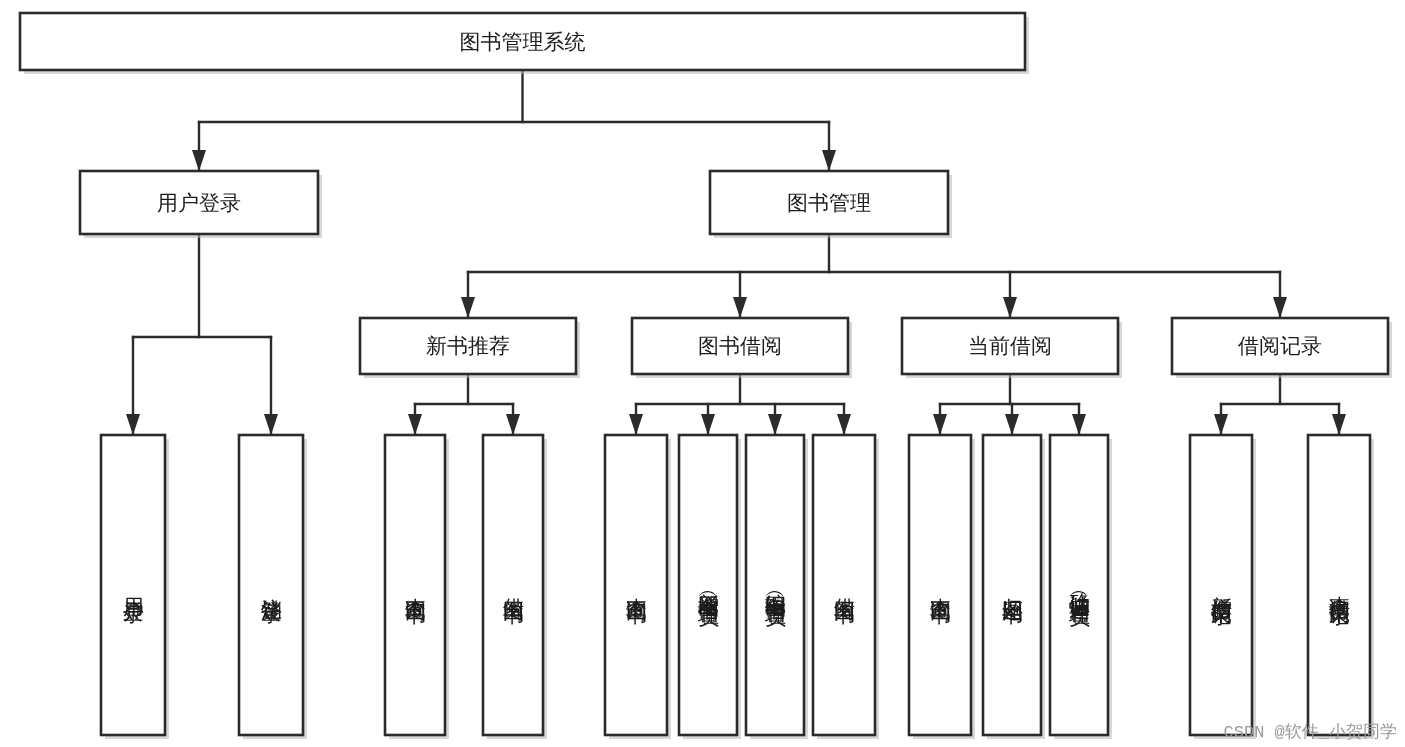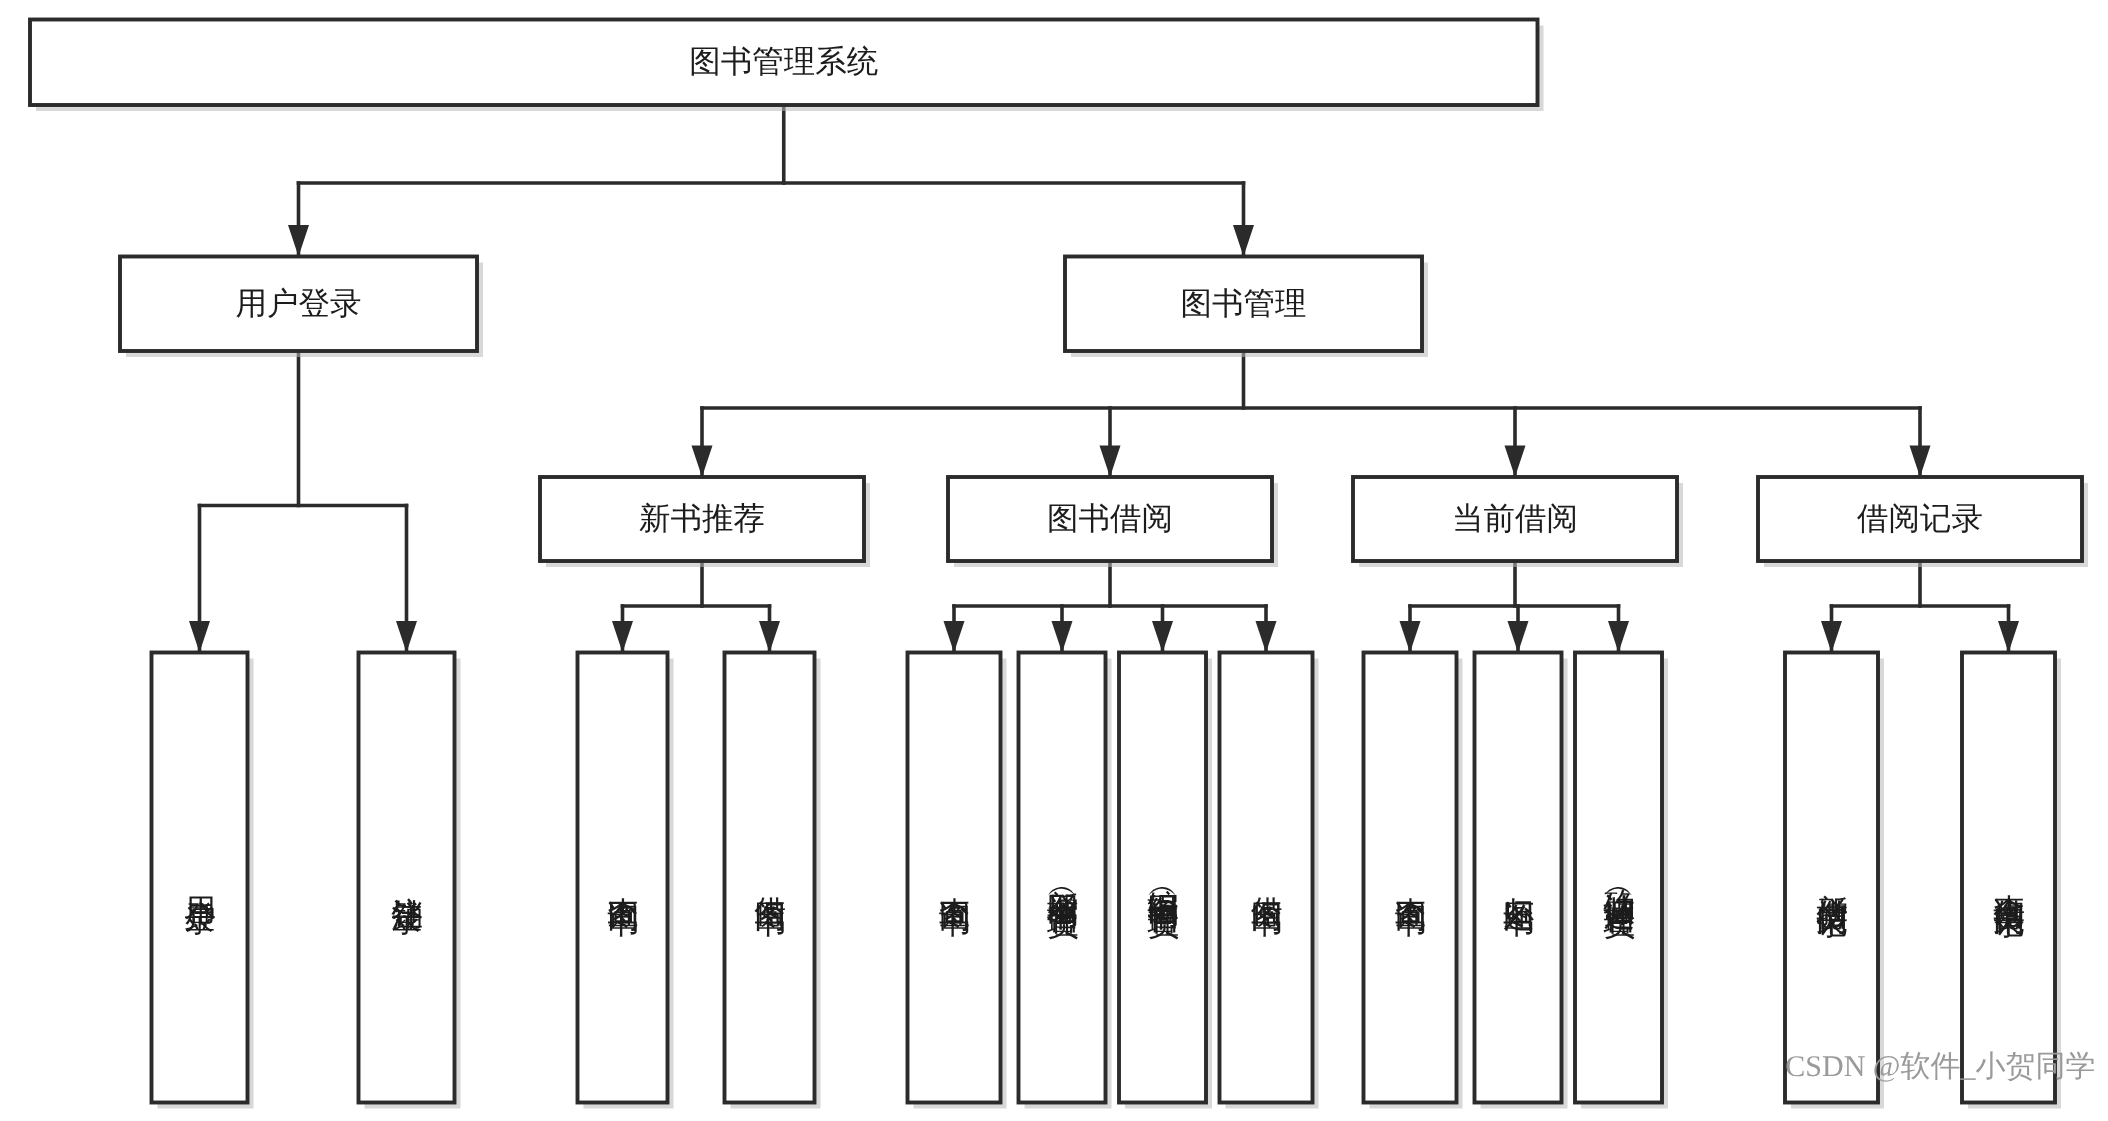--- a/index.html
+++ b/index.html
@@ -58,23 +58,23 @@
     display: flex;
     align-items: center;
     justify-content: center;
     letter-spacing: 2px;
     white-space: nowrap;
     pointer-events: none;
   }
   #watermark {
     position: absolute;
     right: 8px;
-    bottom: 23px;
-    font-family: Liberation Serif, serif;
-    font-size: 20px;
+    bottom: 4px;
+    font-family: Liberation Mono, monospace;
+    font-size: 17px;
     color: #9a9a9a;
     white-space: nowrap;
   }
 </style>
 </head>
 <body>
 
 <div id="diagram-root">
   <svg id="diagram-svg" width="1405" height="747" viewBox="0 0 1405 747" xmlns="http://www.w3.org/2000/svg">
     <g id="connectors">

